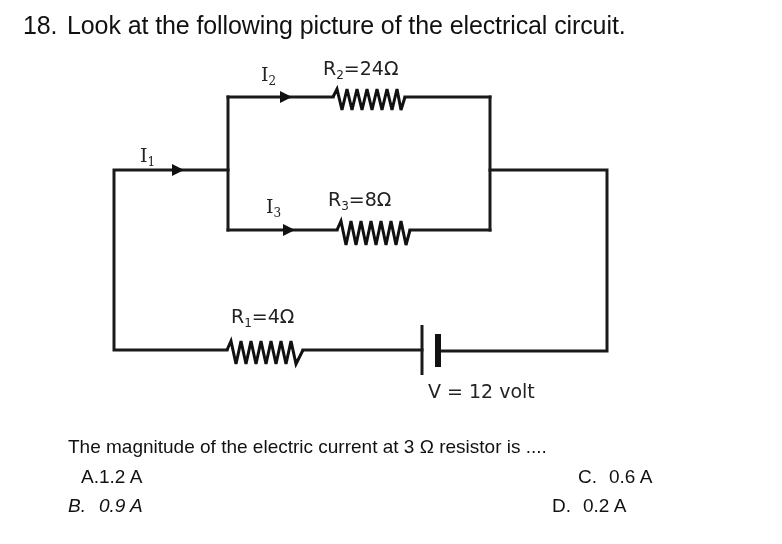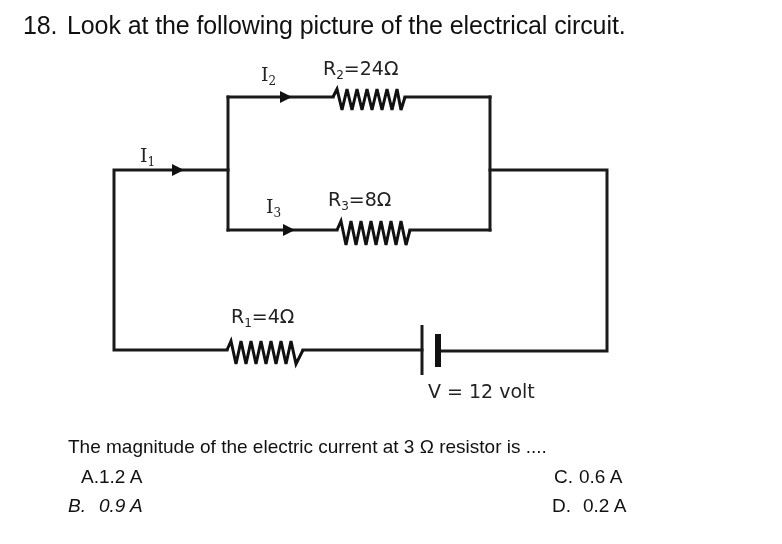--- a/index.html
+++ b/index.html
@@ -59,18 +59,18 @@
 </svg>
 
 <div class="question">The magnitude of the electric current at 3 Ω resistor is ....</div>
 
 <div class="opt" style="left:68px; top:466px;text-align:right;">
   <span class="letter">A.</span><span>1.2 A</span>
 </div>
 <div class="opt" style="left:68px; top:495px;font-style:italic;">
   <span class="letter">B.</span><span>0.9 A</span>
 </div>
-<div class="opt" style="left:548px; top:466px;text-align:center;">
+<div class="opt" style="left:578px; top:466px;">
   <span class="letter">C.</span><span>0.6 A</span>
 </div>
 <div class="opt" style="left:552px; top:495px;">
   <span class="letter">D.</span><span>0.2 A</span>
 </div>
 
 </body></html>

